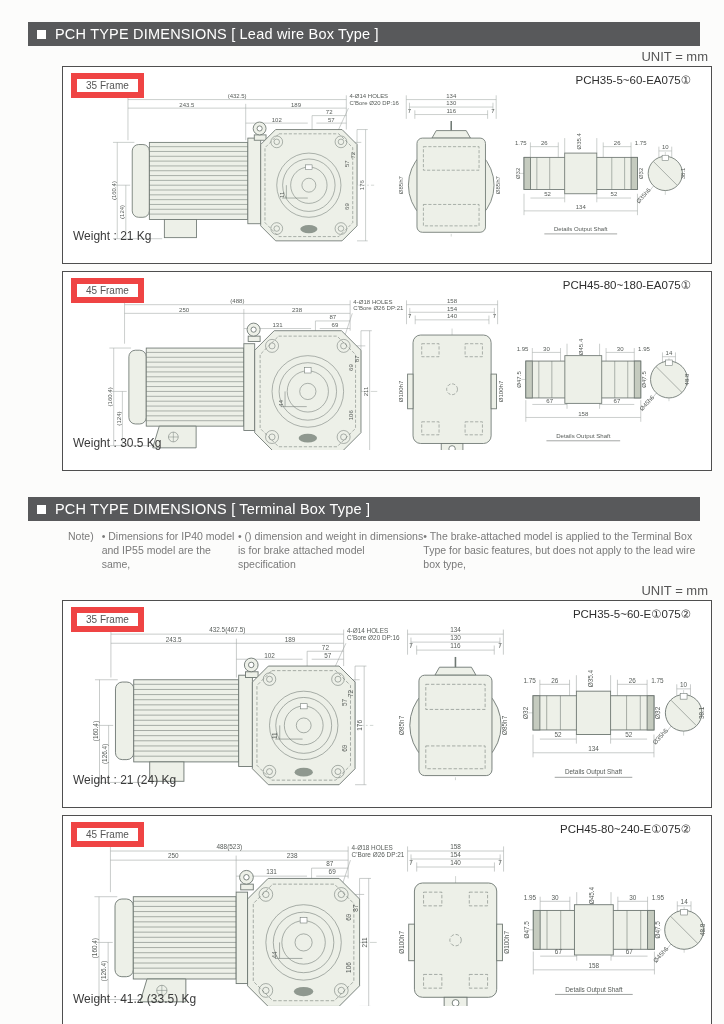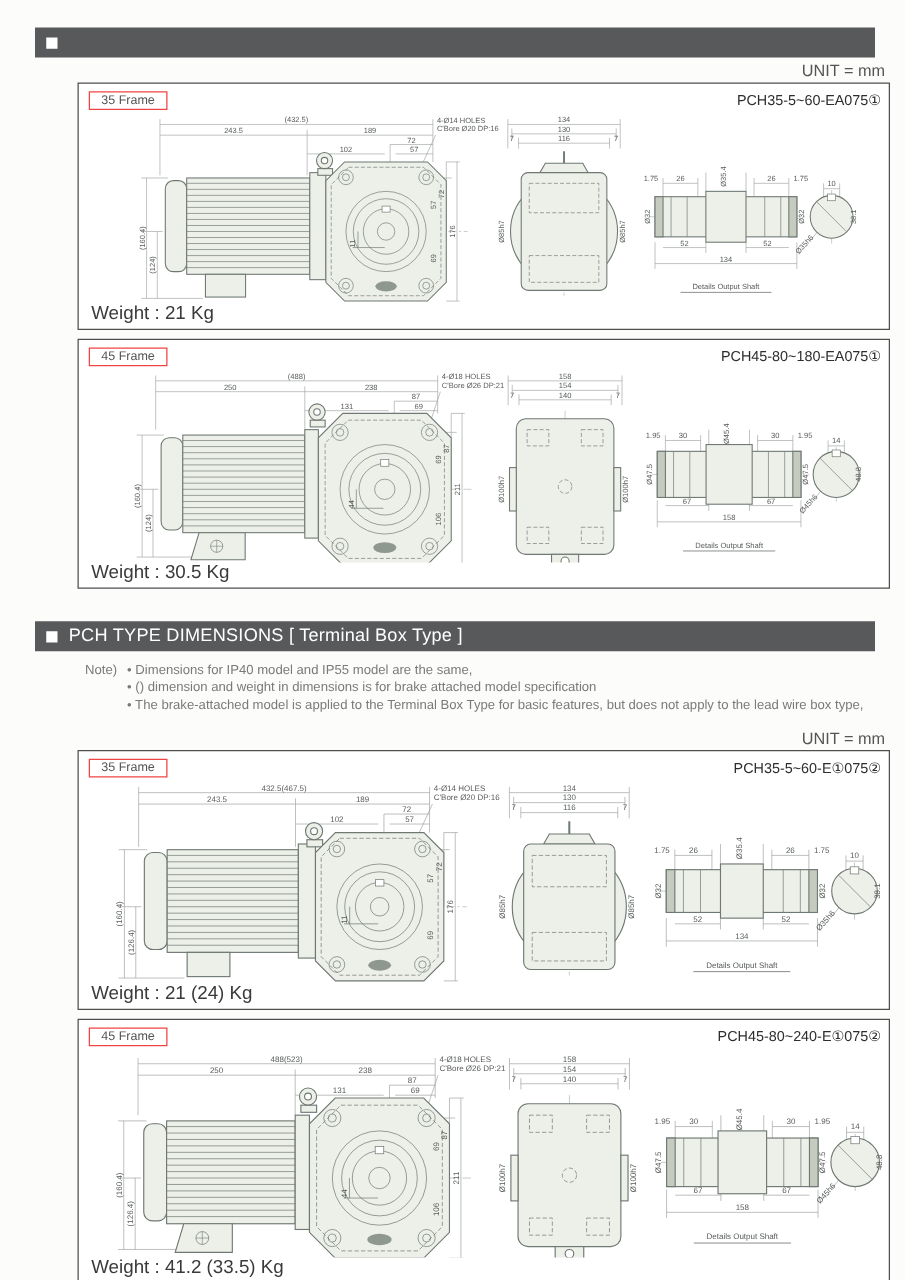--- a/index.html
+++ b/index.html
@@ -19,53 +19,54 @@
   .unitline{
     text-align:right;margin:2px 16px 2px 0;
     font-size:13px;color:#555;height:14px;line-height:14px;
   }
   .framebox{
     position:relative;border:1px solid #4f4f4f;
     margin:0 12px 7px 62px;background:#fff;
   }
   .frame-tag{
     position:absolute;top:6px;left:8px;
-    border:1px solid #ef4444;padding:1px 9px;
+    border:6px solid #ef4444;padding:1px 9px;
     font-size:10px;color:#555;background:#fff;z-index:2;
   }
   .model{
-    position:absolute;top:6px;right:6px;
+    position:absolute;top:6px;right:20px;
     font-size:11.5px;color:#2e2e2e;z-index:2;padding-left:28px;
   }
   .weight{
-    position:absolute;bottom:4px;left:10px;
-    font-size:15px;color:#3a3a3a;z-index:2;
+    position:absolute;bottom:20px;left:10px;
+    font-size:12px;color:#3a3a3a;z-index:2;
   }
   .drawing{position:absolute;top:24px;left:4px;right:4px;bottom:20px;}
   .drawing svg{width:100%;height:100%;display:block;}
   svg text{
     font-family:"Liberation Sans", sans-serif;
     fill:#575c59;font-size:5.6px;
   }
   .notesblock{
     display:flex;gap:8px;
     margin:8px 10px 12px 68px;
     font-size:10.5px;color:#7a7a7a;line-height:1.35;
   }
-  .notesblock .notelines{display:flex;flex-direction:column;}
+  .notesblock .notelines{display:flex;flex-direction:row;}
   .footer{
     margin:6px 0 0 46px;font-size:11px;color:#666;
   }
   .footer .lead{font-size:12.5px;font-weight:bold;color:#333;}
 </style>
 </head>
 <body>
 
 <div class="titlebar">
   <span class="sq"></span>
+  <span>PCH TYPE DIMENSIONS [ Lead wire Box Type ]</span>
 </div>
 <div class="unitline">UNIT = mm</div>
 
 <div class="framebox" style="height:196px;">
   <div class="frame-tag">
     <span>35 Frame</span>
   </div>
   <div class="model">PCH35-5~60-EA075①</div>
   <div class="drawing">
 <svg viewBox="0 0 560 142" preserveAspectRatio="xMidYMid meet">

